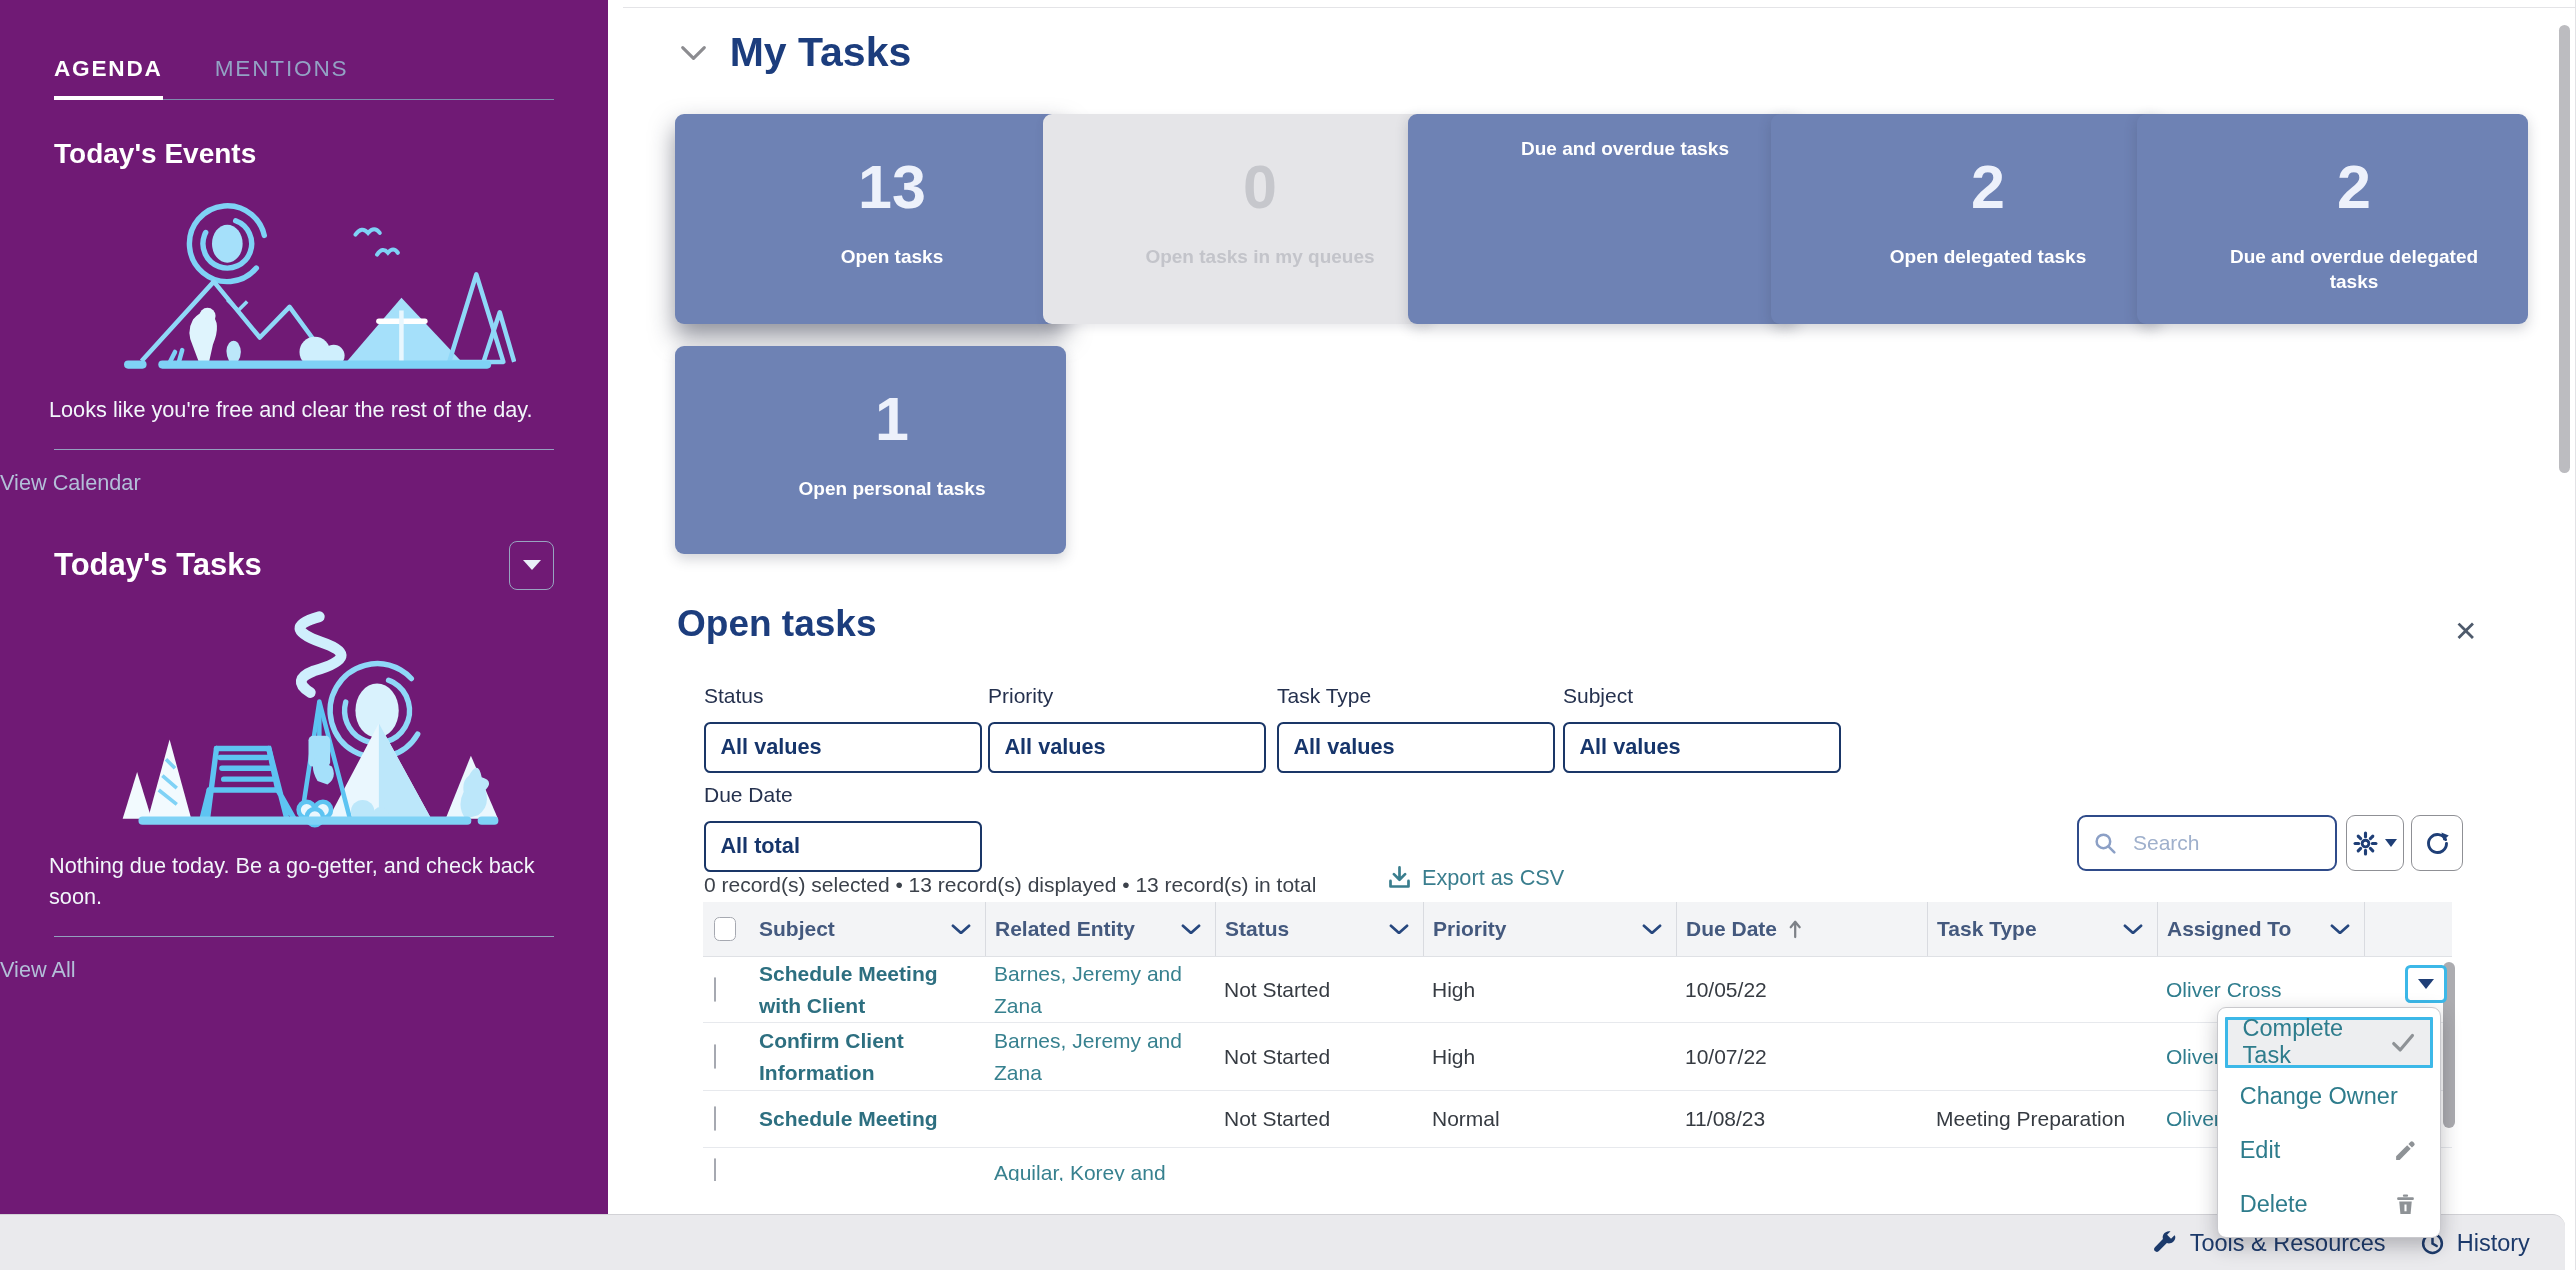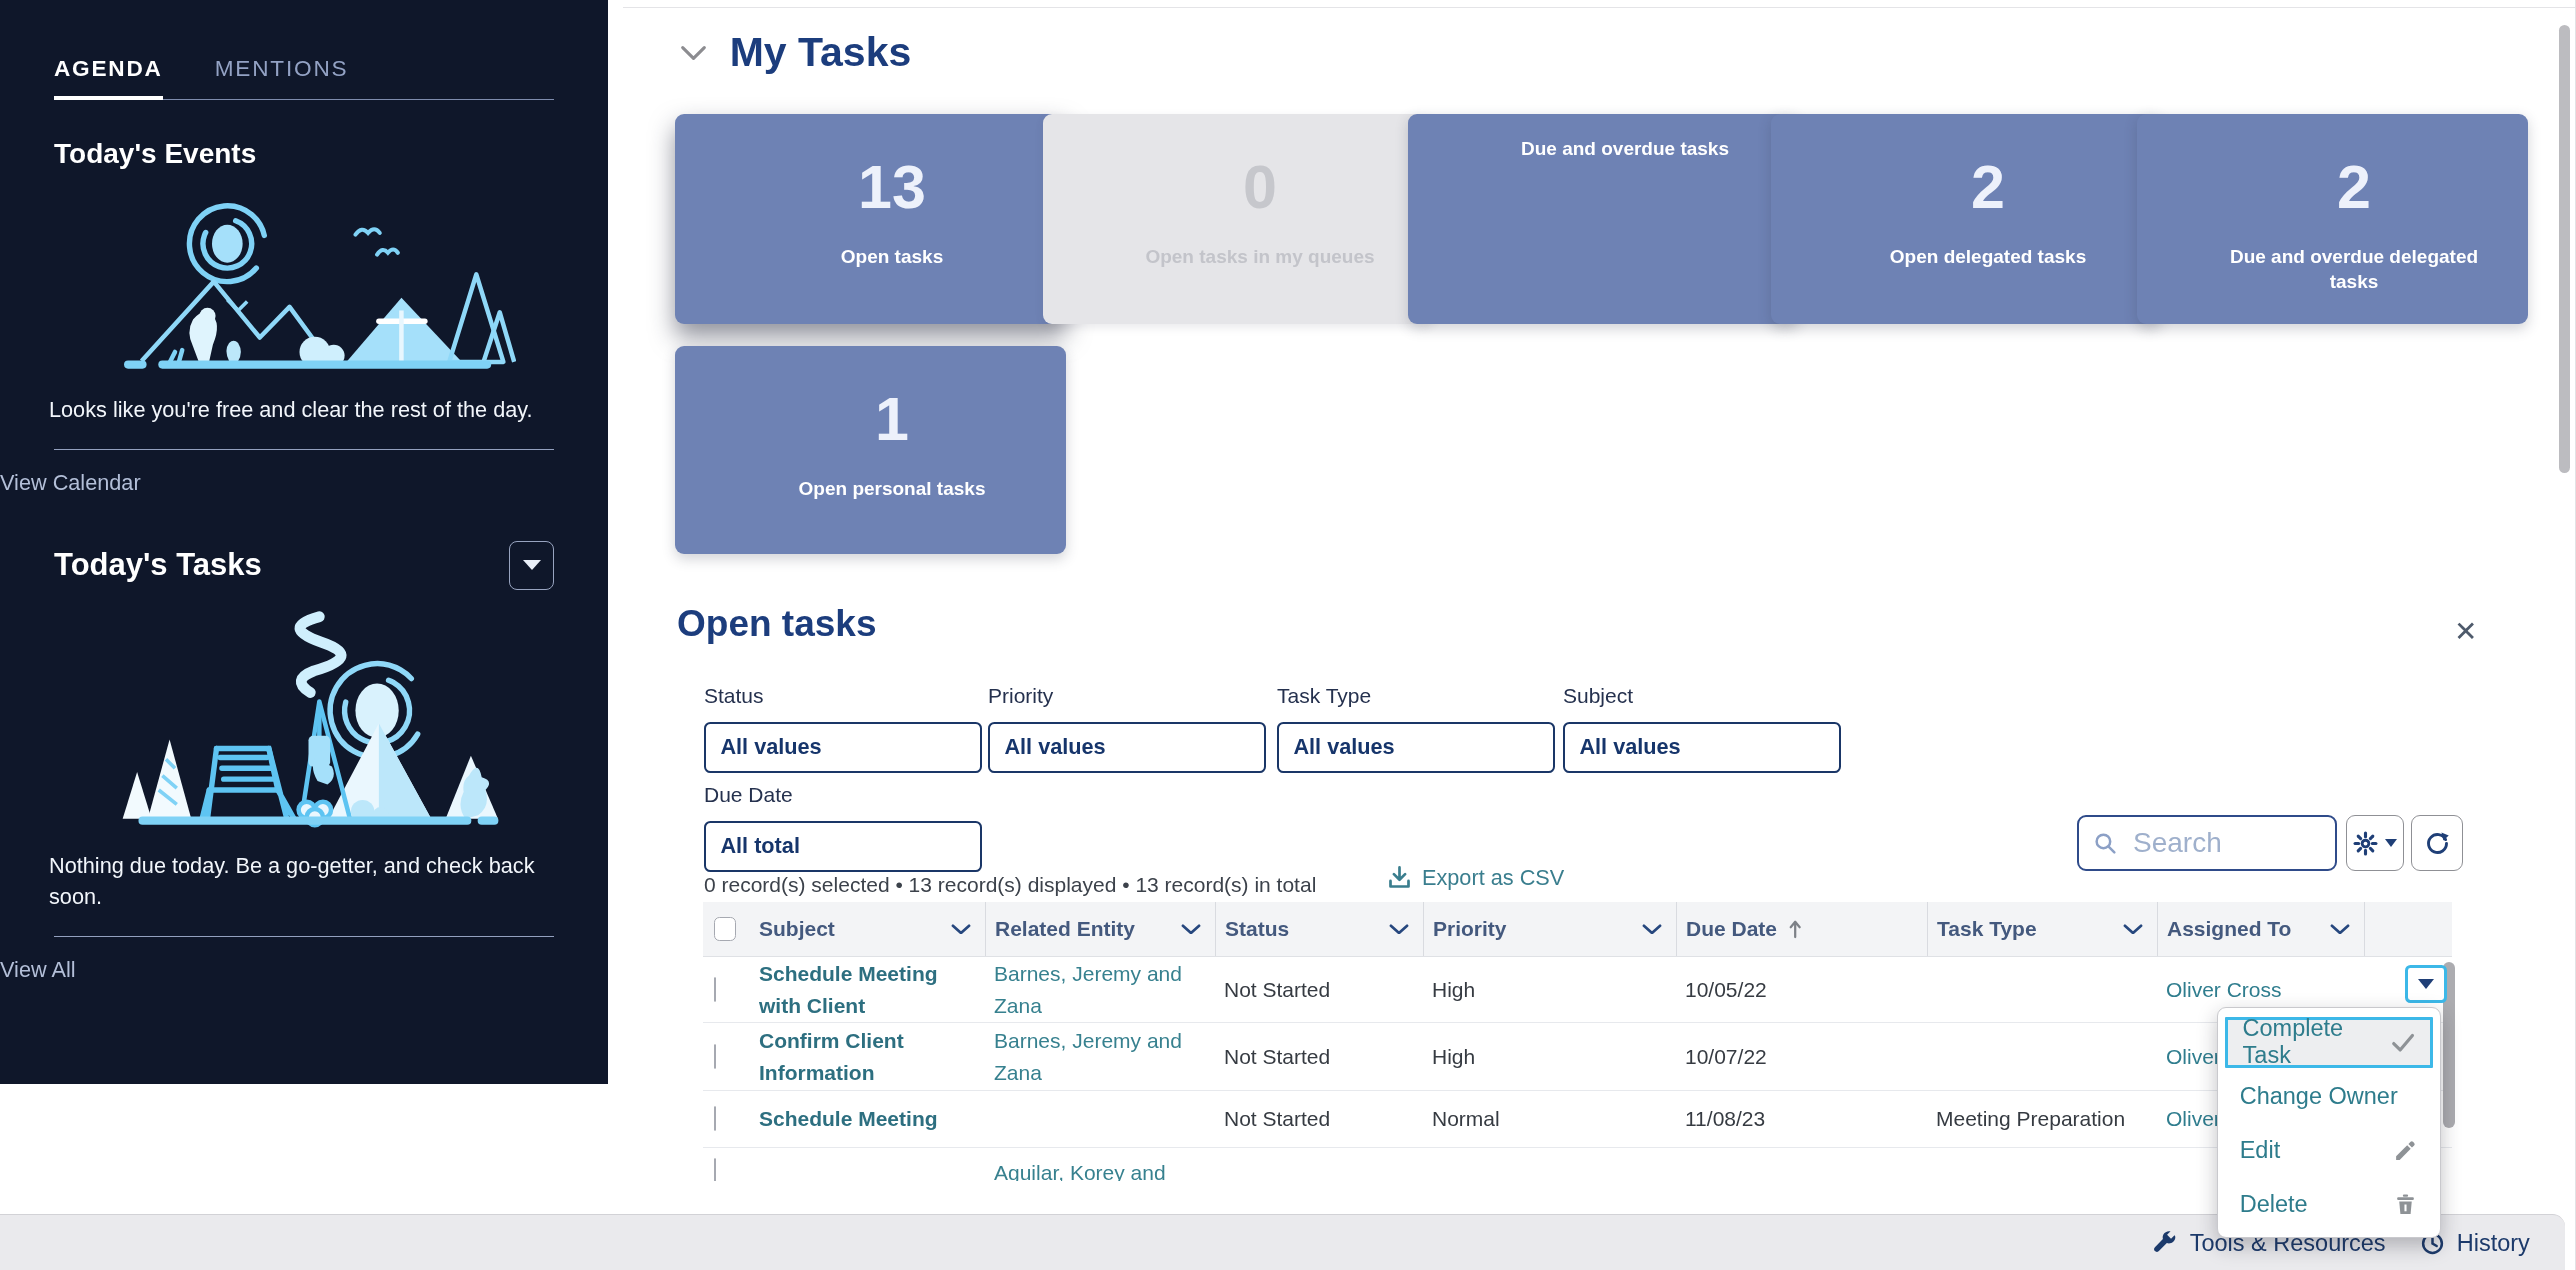--- a/index.html
+++ b/index.html
@@ -1,20 +1,20 @@
 <!DOCTYPE html>
 <html style="font-size:14.4px"><head>
 <meta charset="utf-8">
 <style>
   html,body{margin:0;padding:0;background:#fff;}
   body{font-family:"Liberation Sans",sans-serif;-webkit-font-smoothing:antialiased;}
   .page{position:relative;width:2576px;height:1270px;overflow:hidden;background:#ffffff;border-right:0.9px solid #e2e2e5;box-sizing:border-box;}
 
   
-  .sidebar{position:absolute;left:0;top:0;width:608px;height:1084px;background:#0f172a;color:#fff;overflow:hidden;}
+  .sidebar{position:absolute;left:0;top:0;width:608px;height:1214px;background:#701a75;color:#fff;overflow:hidden;}
   .sb-tabs{margin:56px 54px 0;display:flex;gap:52px;border-bottom:0.9px solid #7E8CAD;}
   .sb-tab{font-size:22.6px;letter-spacing:1.8px;color:#93A2C4;padding-bottom:13.5px;cursor:pointer;}
   .sb-tab.active{color:#fff;font-weight:bold;border-bottom:4.5px solid #fff;margin-bottom:-0.9px;}
   .sb-title{margin:38px 54px 0;font-size:28px;font-weight:bold;}
   .illus{display:block;margin:14.4px auto 0;}
   .sb-msg{margin:21.7px 49px 0;font-size:21.7px;line-height:1.45;color:#F2F6FB;}
   .sb-div{margin:23.5px 54px 0;border-top:0.9px solid #93A0BE;}
   .sb-link{margin-top:20px;font-size:21.7px;color:#B3BFD8;cursor:pointer;}
   .sb-tasksrow{margin:45px 54px 0 54px;display:flex;align-items:center;justify-content:space-between;}
   .sb-title2{font-size:31px;font-weight:bold;}
@@ -37,21 +37,21 @@
 
   
   .panel-title{position:absolute;left:677px;top:603px;font-size:37px;font-weight:bold;color:#1C3D7D;}
   .panel-close{position:absolute;left:2454px;top:615px;font-size:28px;color:#4E5A6B;cursor:pointer;}
   .filter{position:absolute;width:278px;}
   .filter .flabel{font-size:21px;color:#25314E;}
   .filter .fbox{margin-top:13.5px;height:47px;border:2.3px solid #1A3667;border-radius:6.3px;display:flex;align-items:center;padding-left:14.4px;font-size:21.7px;font-weight:bold;color:#16356B;background:#fff;cursor:pointer;}
   .summary{position:absolute;left:704px;top:873px;font-size:21px;color:#3C424B;}
   .export{position:absolute;left:1386px;top:864px;display:flex;align-items:center;gap:9px;font-size:21.7px;color:#3A7E8E;cursor:pointer;}
   .search{position:absolute;left:2077px;top:815px;width:260px;height:56px;border:2.3px solid #2F4B8A;border-radius:9px;display:flex;align-items:center;gap:12.6px;padding-left:14.4px;box-sizing:border-box;background:#fff;}
-  .search input{border:none;outline:none;font-size:28px;color:#ef4444;width:177px;font-family:"Liberation Sans",sans-serif;background:transparent;}
+  .search input{border:none;outline:none;font-size:21px;color:#ef4444;width:177px;font-family:"Liberation Sans",sans-serif;background:transparent;}
   .search input::placeholder{color:#9FB0CC;}
   .sqbtn{position:absolute;top:815px;height:56px;border:1.4px solid #8F9095;border-radius:9px;background:#fff;display:flex;align-items:center;justify-content:center;box-sizing:border-box;cursor:pointer;}
   .gearbtn{left:2346px;width:58px;gap:6.3px;}
   .refreshbtn{left:2411px;width:52px;}
   .caret-dn-navy{width:0;height:0;border-left:6.3px solid transparent;border-right:6.3px solid transparent;border-top:8px solid #1F3F77;}
 
   
   .tbl{position:absolute;left:703px;top:902px;width:1749px;}
   .cols{display:grid;grid-template-columns:47px 235px 230px 208px 253px 251px 230px 208px 88px;}
   .thead{height:54px;background:#F3F4F6;align-items:center;border-bottom:0.9px solid #DFE1E5;}

